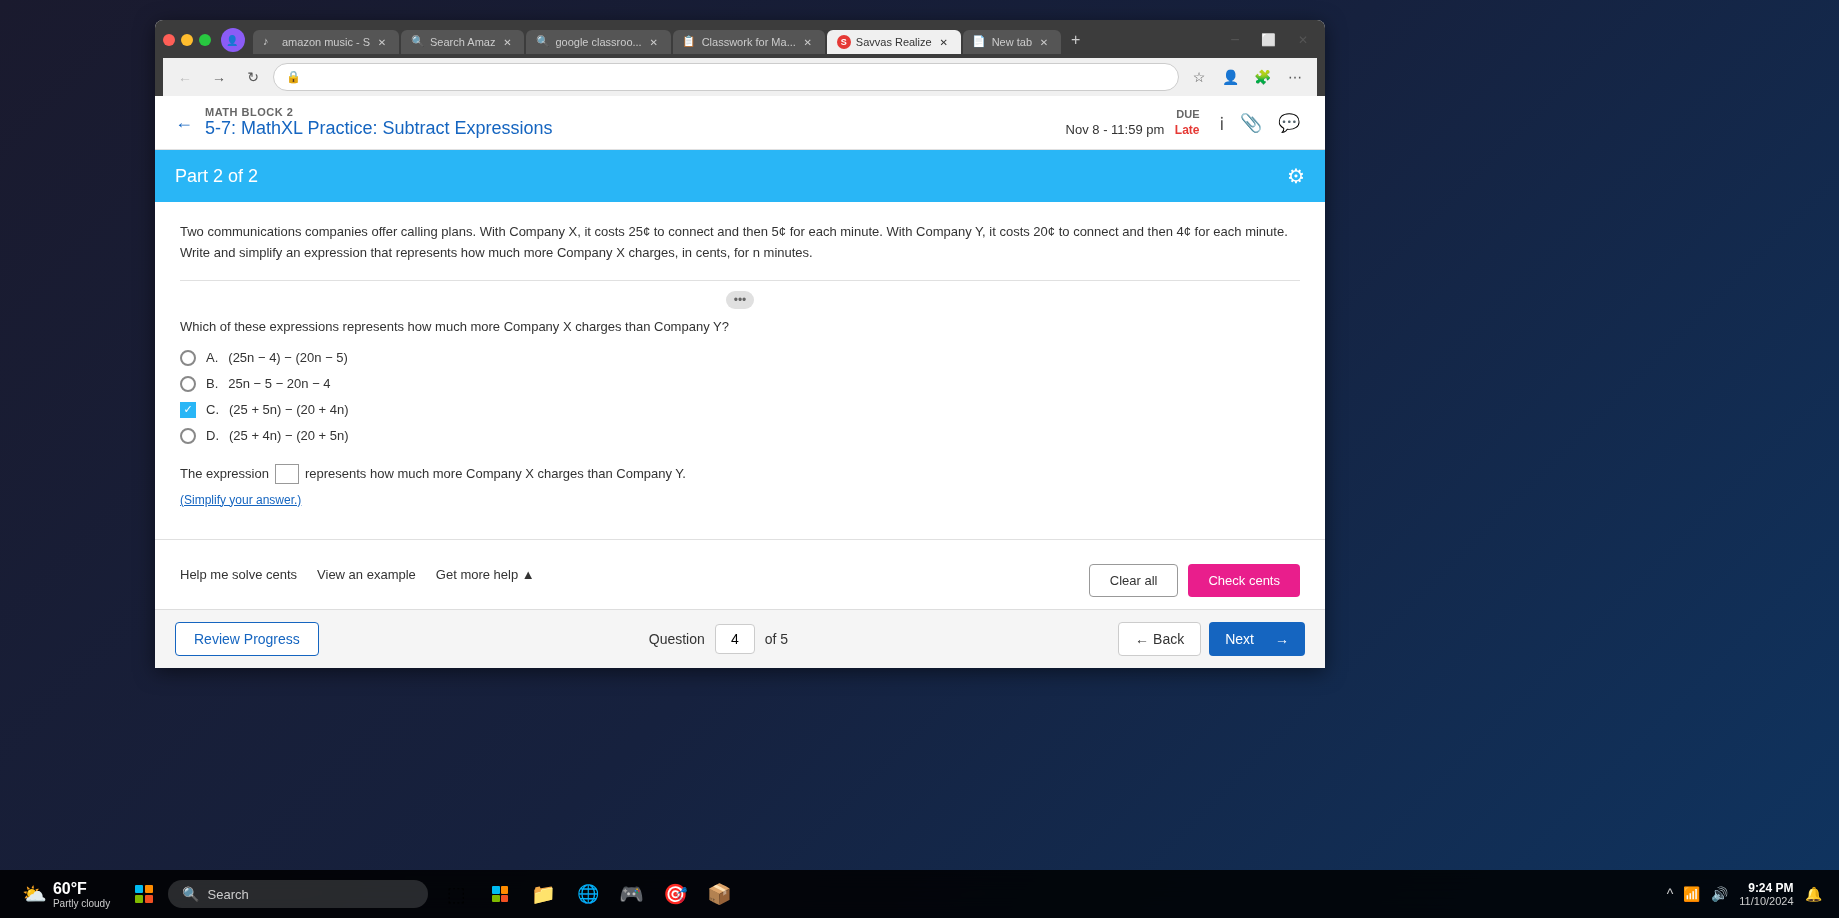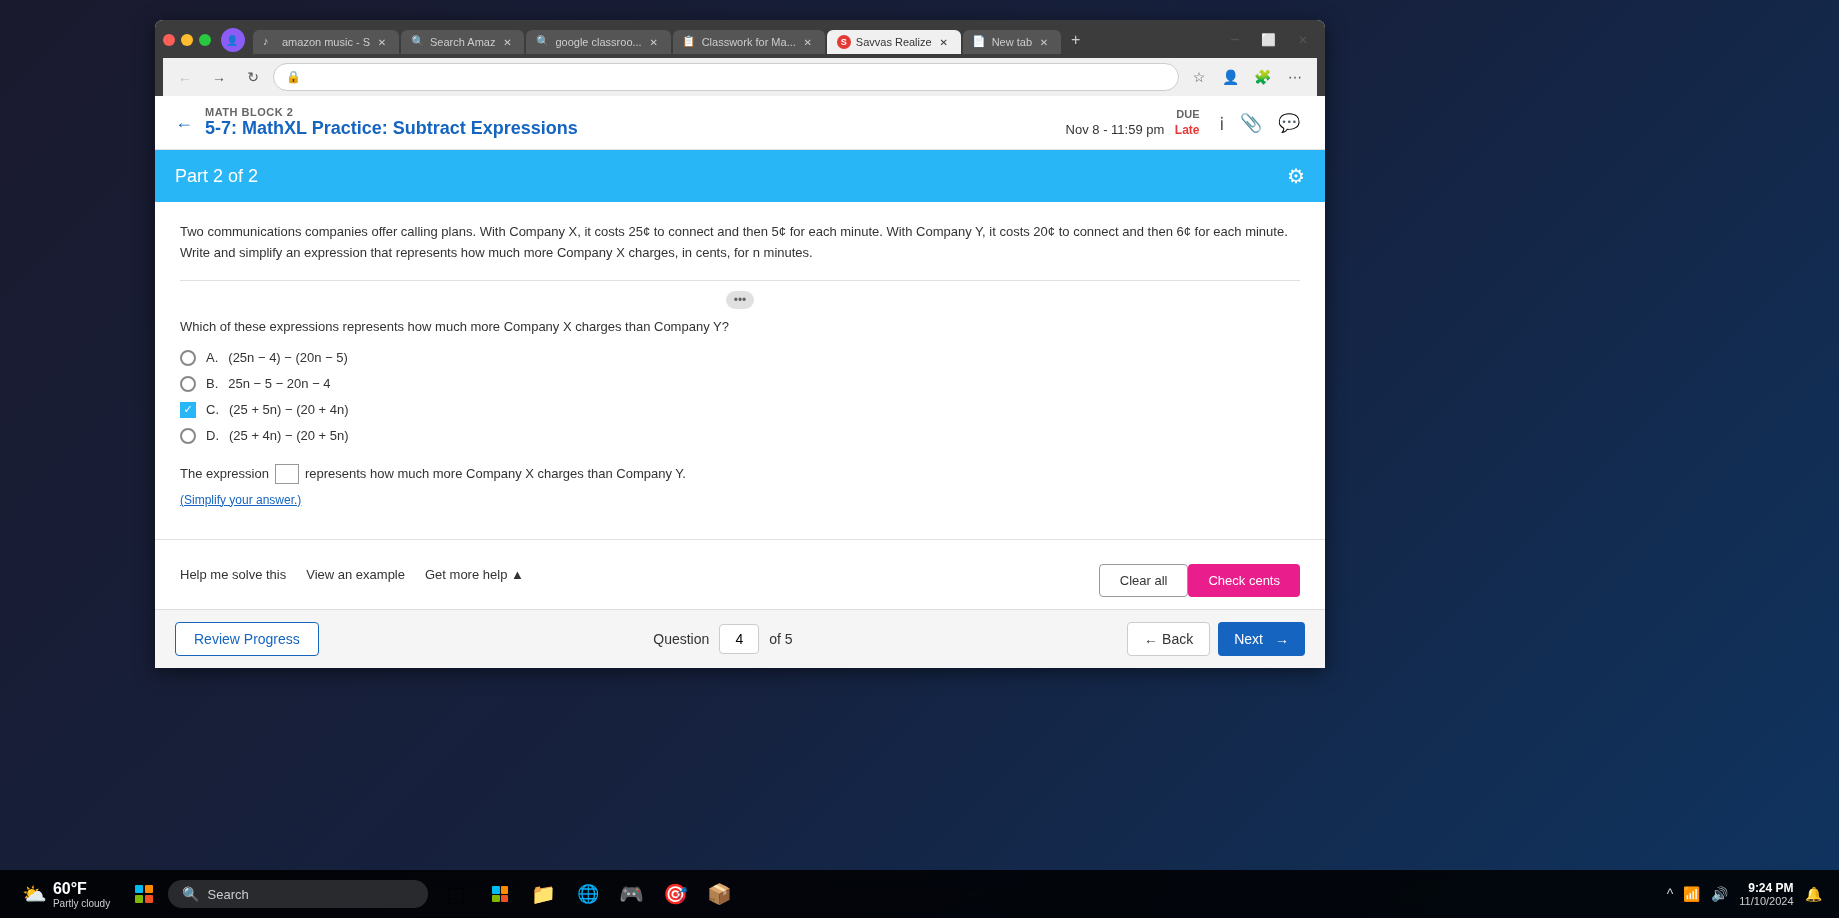--- a/index.html
+++ b/index.html
@@ -252,21 +252,21 @@
       font-size: 11px;
       color: #666;
       text-transform: uppercase;
       font-weight: bold;
       letter-spacing: 0.5px;
     }
 
     .assignment-title {
       font-size: 18px;
       color: #1565c0;
-      font-weight: 700;
+      font-weight: 400;
     }
 
     .header-right {
       display: flex;
       align-items: center;
       gap: 16px;
     }
 
     .due-info {
       text-align: right;
@@ -457,20 +457,21 @@
     }
 
     .help-link-arrow {
       font-size: 13px;
       color: #333;
     }
 
     .action-buttons-right {
       margin-left: auto;
       display: flex;
+      gap: 10px;
       margin-top: 12px;
     }
 
     .btn-clear {
       border: 1px solid #999;
       background: #fff;
       padding: 8px 20px;
       border-radius: 4px;
       font-size: 13px;
       cursor: pointer;
@@ -555,21 +556,21 @@
     .btn-next {
       border: none;
       background: #1565c0;
       padding: 8px 16px;
       border-radius: 4px;
       font-size: 14px;
       cursor: pointer;
       color: #fff;
       display: flex;
       align-items: center;
-      gap: 12px;
+      gap: 21px;
     }
 
     
     .taskbar {
       position: absolute;
       bottom: 0;
       left: 0;
       right: 0;
       height: 48px;
       background: rgba(0,0,0,0.85);
@@ -829,21 +830,21 @@
       <div class="main-content">
 
         <div class="part-header">
           <span class="part-title">Part 2 of 2</span>
           <button class="settings-icon-btn">⚙</button>
         </div>
 
         <div class="scrollable-question">
           <div class="question-content">
 
-            <p class="problem-text">Two communications companies offer calling plans. With Company X, it costs 25¢ to connect and then 5¢ for each minute. With Company Y, it costs 20¢ to connect and then 6¢ for each minute. Write and simplify an expression that represents how much more Company X charges, in cents, for n minutes.</p>
+            <p class="problem-text">Two communications companies offer calling plans. With Company X, it costs 25¢ to connect and then 5¢ for each minute. With Company Y, it costs 20¢ to connect and then 4¢ for each minute. Write and simplify an expression that represents how much more Company X charges, in cents, for n minutes.</p>
 
             <div class="expand-btn">
               <span class="expand-dots">•••</span>
             </div>
 
             <p class="question-prompt">Which of these expressions represents how much more Company X charges than Company Y?</p>
 
             <div class="answer-choices">
 
               <div class="choice-item">
@@ -877,21 +878,21 @@
               <span>represents how much more Company X charges than Company Y.</span>
             </div>
             <div>
               <span class="simplify-hint">(Simplify your answer.)</span>
             </div>
 
           </div>
         </div>
 
         <div class="help-actions">
-          <a class="help-link">Help me solve this</a>
+          <a class="help-link">Help me solve cents</a>
           <a class="help-link">View an example</a>
           <a class="help-link">
             <span>Get more help</span>
             <span class="help-link-arrow">▲</span>
           </a>
           <div class="action-buttons-right">
             <button class="btn-clear">Clear all</button>
             <button class="btn-check">Check cents</button>
           </div>
         </div>

